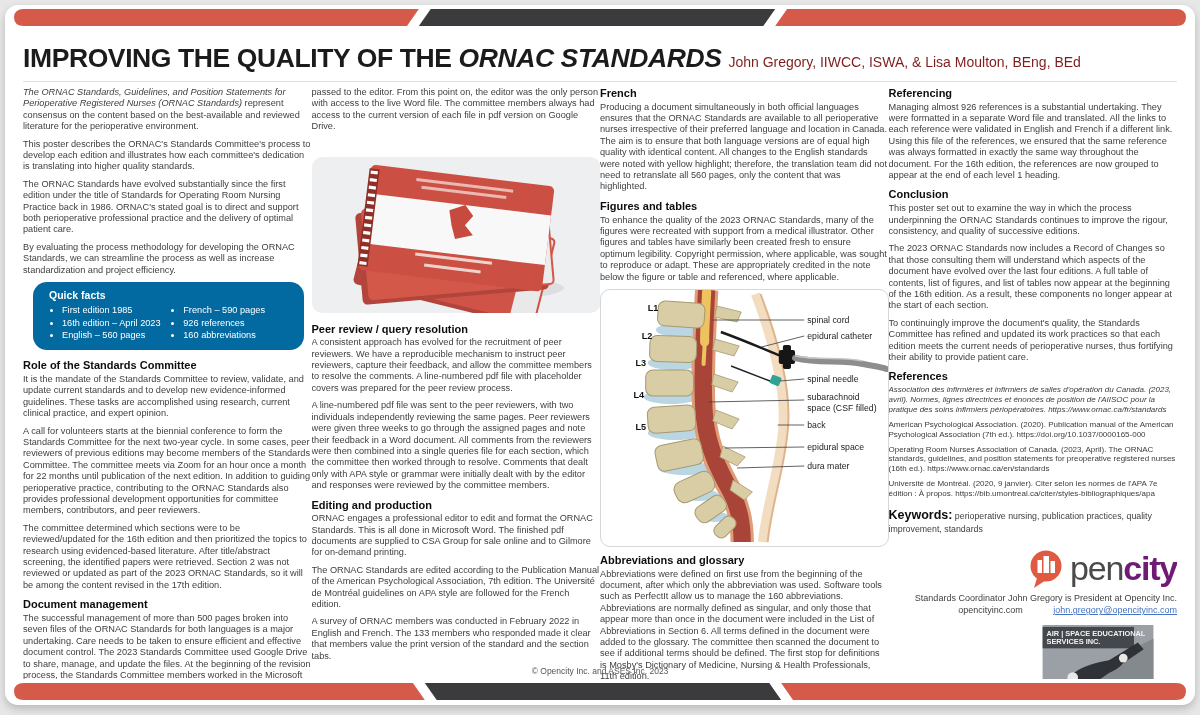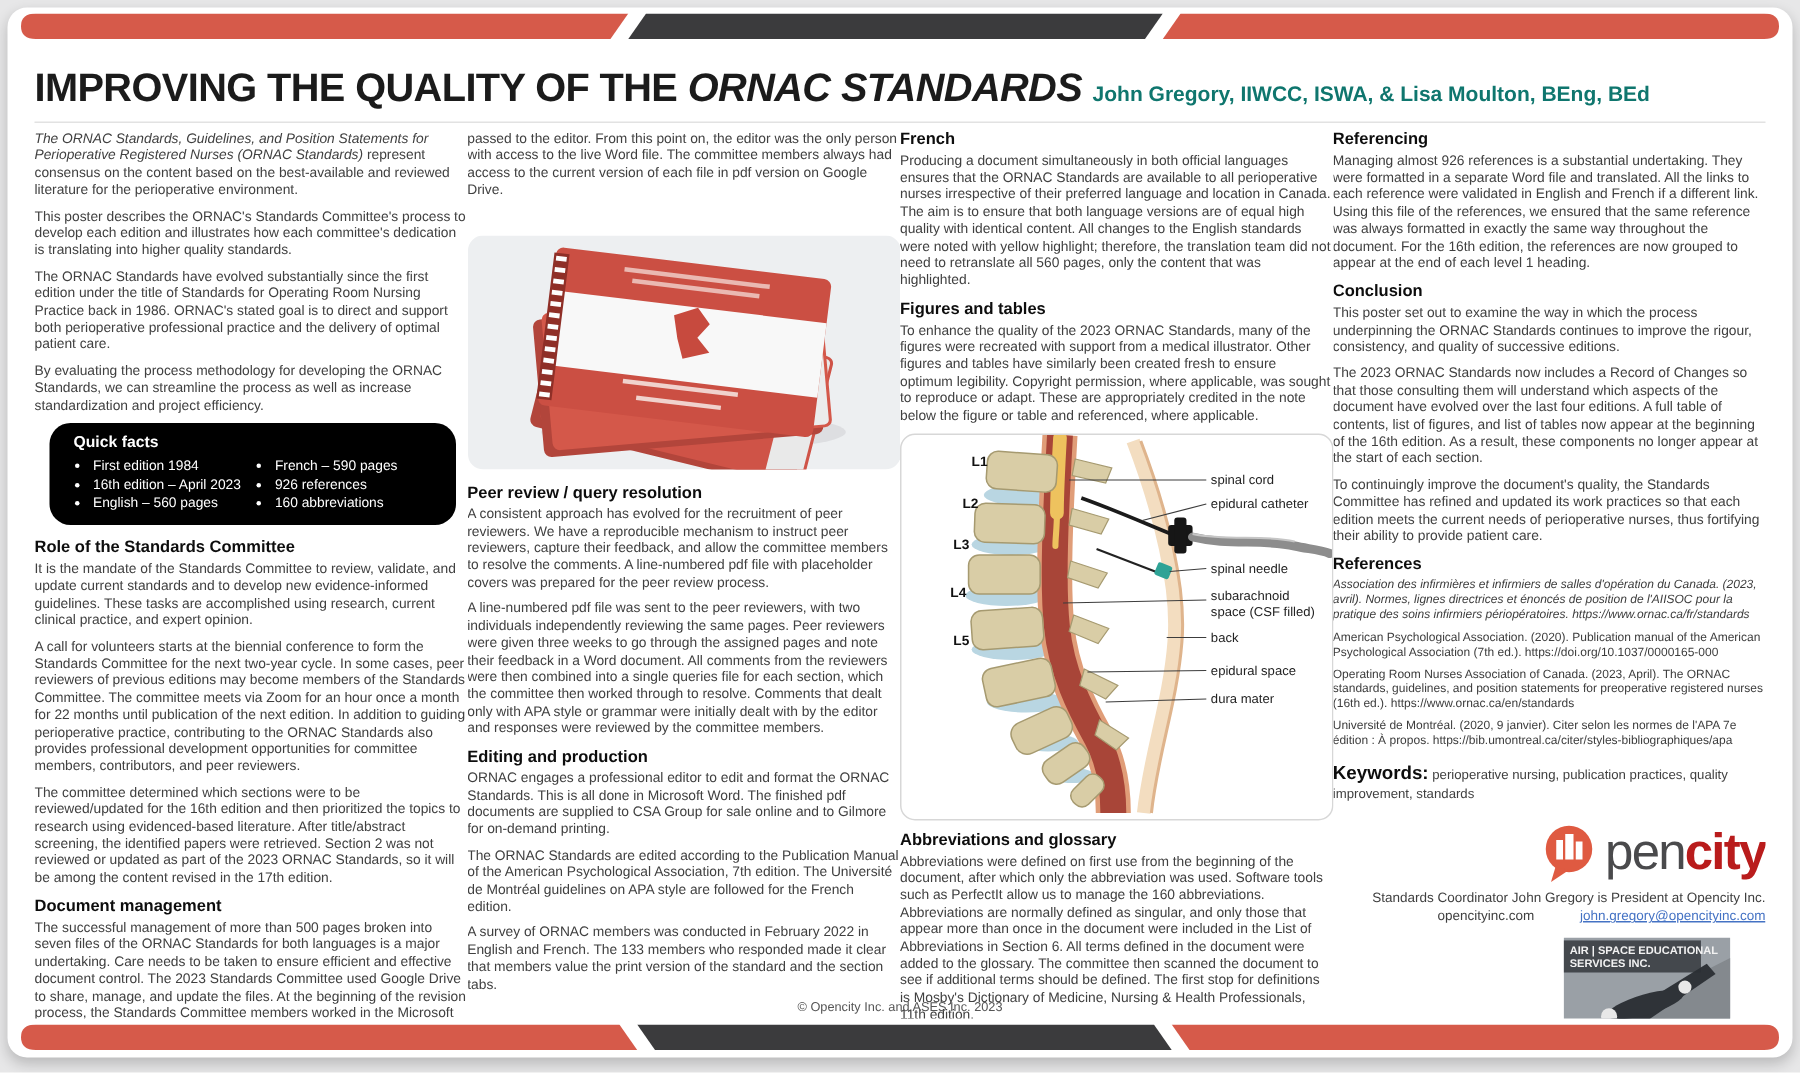--- a/index.html
+++ b/index.html
@@ -16,35 +16,35 @@
     overflow:hidden;
   }
   .bar { position:absolute; left:9px; right:9px; height:17px; }
   .bar.top { top:4px; }
   .bar.bottom { bottom:5px; }
   .bar svg { display:block; width:100%; height:100%; }
 
   .header { position:absolute; top:38px; left:18px; right:18px; white-space:nowrap; }
   .title { font-size:26.5px; font-weight:bold; color:#1b1b1b; letter-spacing:-.4px; }
   .title .it { font-style:italic; }
-  .authors { font-size:14px; font-weight:bold; color:#0f766e; margin-left:7px; }
+  .authors { font-size:14px; font-weight:normal; color:#7f1d1d; margin-left:7px; }
   .rule { position:absolute; top:76px; left:18px; right:18px; border-top:1px solid #e2e2e2; }
 
   .content {
     position:absolute; top:82px; left:18px; right:18px; bottom:26px;
     display:grid; grid-template-columns:repeat(4,1fr); 
     font-size:9.2px; line-height:1.24; overflow:hidden;
   }
   .col { overflow:hidden; }
   p { margin:0 0 6px 0; }
   h3 { font-size:11px; margin:7px 0 1px 0; color:#0d0d0d; }
   .it { font-style:italic; }
 
   
-  .qf { background:#000000; color:#fff; border-radius:14px; padding:7px 12px 8px 16px; margin:3px 8px 9px 10px; }
+  .qf { background:#0369a1; color:#fff; border-radius:14px; padding:7px 12px 8px 16px; margin:3px 8px 9px 10px; }
   .qf-title { font-weight:bold; font-size:10.5px; margin-bottom:2px; }
   .qf-cols { display:flex; }
   .qf ul { margin:0; padding-left:13px; flex:1; }
   .qf li { margin:1px 0; font-size:9.2px; }
 
   
   .photo-box { margin:24px 0 10px 0; }
   .photo-box svg { display:block; width:100%; height:156px; }
   .figure-box { margin:5px 0 7px 0; border:1.5px solid #d7d7d7; border-radius:10px; background:#fff; }
   .figure-box svg { display:block; width:100%; height:256px; }
@@ -52,21 +52,21 @@
   
   .refs p { font-size:8px; margin:0 0 5px 0; color:#3c3c3c; }
   .keywords { margin-top:9px; }
   .kw-label { font-weight:bold; font-size:12.5px; color:#0d0d0d; }
   .kw-text { font-size:8.8px; }
 
   .credits { margin-top:12px; text-align:right; }
   .opencity { display:flex; justify-content:flex-end; align-items:center; gap:3px; }
   .oc-text { font-size:34px; letter-spacing:-1.2px; }
   .oc-pen { color:#4a4a4c; }
-  .oc-city { color:#b91c1c; font-weight:bold; }
+  .oc-city { color:#701a75; font-weight:bold; }
   .coord { font-size:9px; color:#3f3f3f; line-height:1.35; margin-top:3px; }
   a.link { color:#4472c4; text-decoration:underline;padding-left:28px; }
   .ases-wrap { margin:9px 22px 3px 0; display:inline-block; }
   .ases-wrap svg { display:block; width:114px; height:70px; border-radius:2px; }
 
   .copyright { position:absolute; bottom:29px; left:0; right:0; text-align:center; font-size:8.5px; color:#555; }
 </style>
 </head>
 <body>
 
@@ -90,21 +90,21 @@
     <div class="col">
       <p><span class="it">The ORNAC Standards, Guidelines, and Position Statements for Perioperative Registered Nurses (ORNAC Standards)</span><span> represent consensus on the content based on the best-available and reviewed literature for the perioperative environment.</span></p>
       <p>This poster describes the ORNAC's Standards Committee's process to develop each edition and illustrates how each committee's dedication is translating into higher quality standards.</p>
       <p>The ORNAC Standards have evolved substantially since the first edition under the title of Standards for Operating Room Nursing Practice back in 1986. ORNAC's stated goal is to direct and support both perioperative professional practice and the delivery of optimal patient care.</p>
       <p>By evaluating the process methodology for developing the ORNAC Standards, we can streamline the process as well as increase standardization and project efficiency.</p>
 
       <div class="qf">
         <div class="qf-title">Quick facts</div>
         <div class="qf-cols">
           <ul>
-            <li>First edition 1984</li>
+            <li>First edition 1985</li>
             <li>16th edition – April 2023</li>
             <li>English – 560 pages</li>
           </ul>
           <ul>
             <li>French – 590 pages</li>
             <li>926 references</li>
             <li>160 abbreviations</li>
           </ul>
         </div>
       </div>

